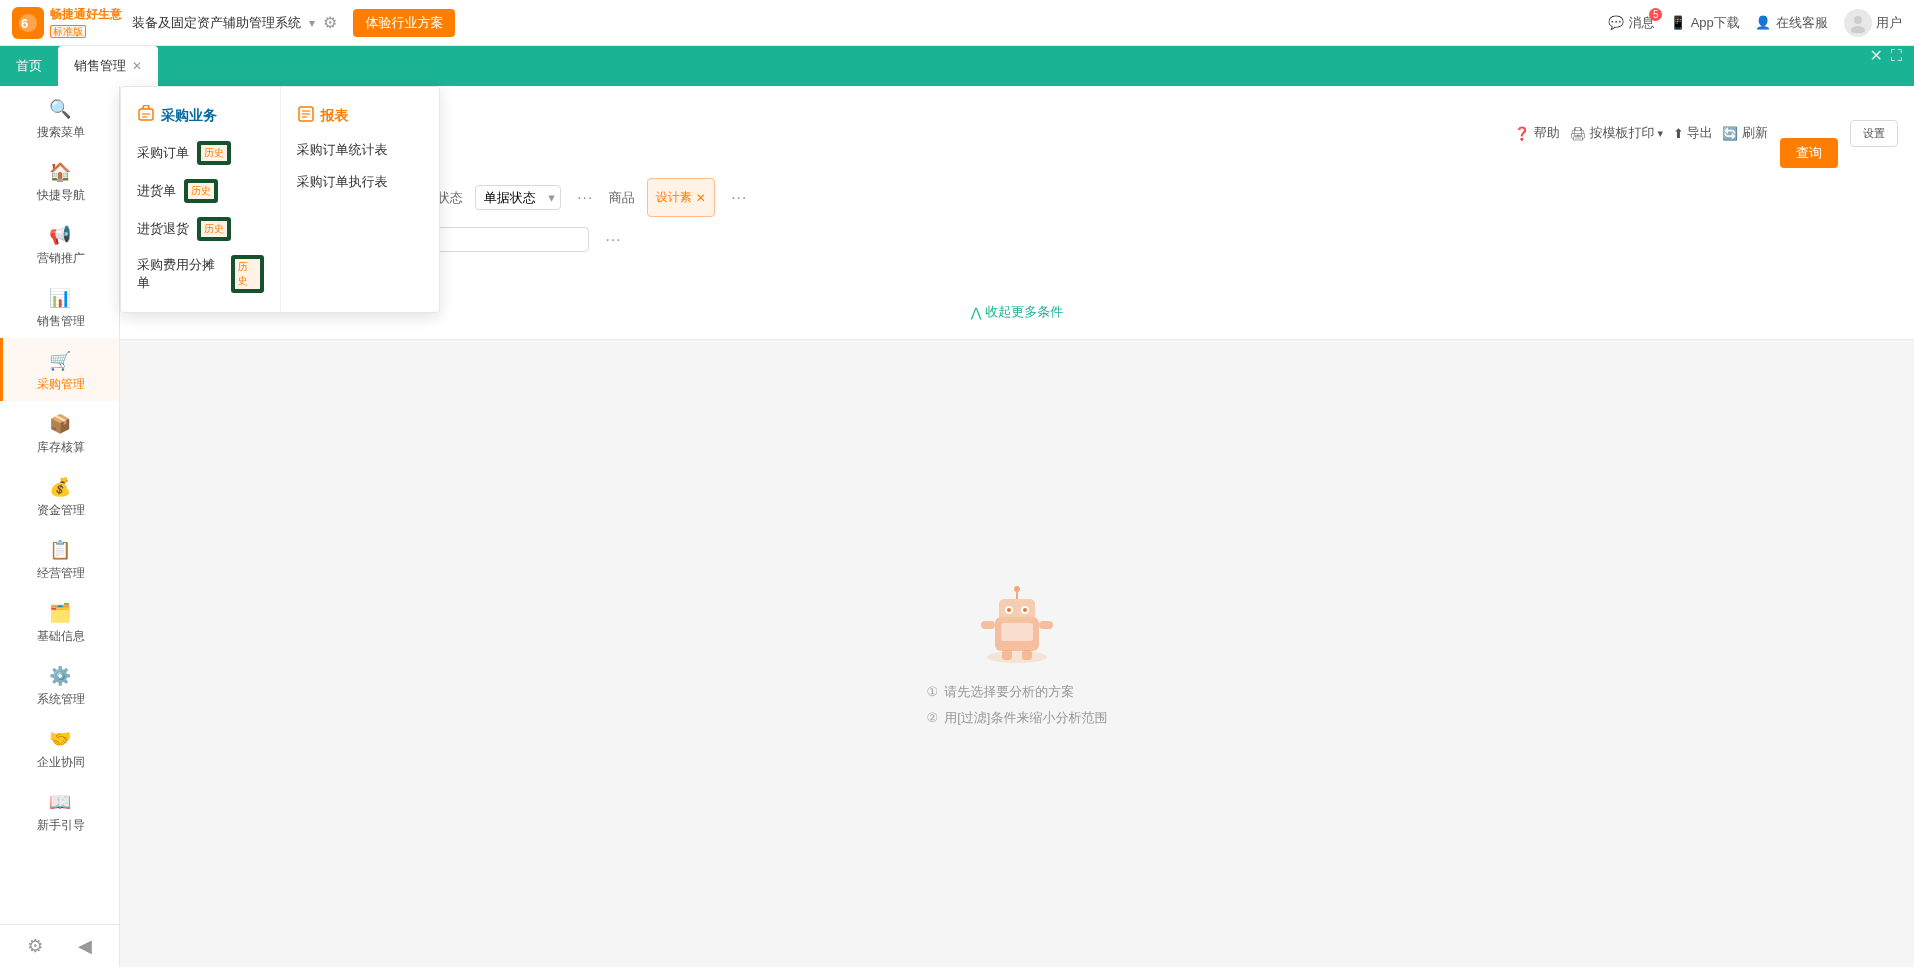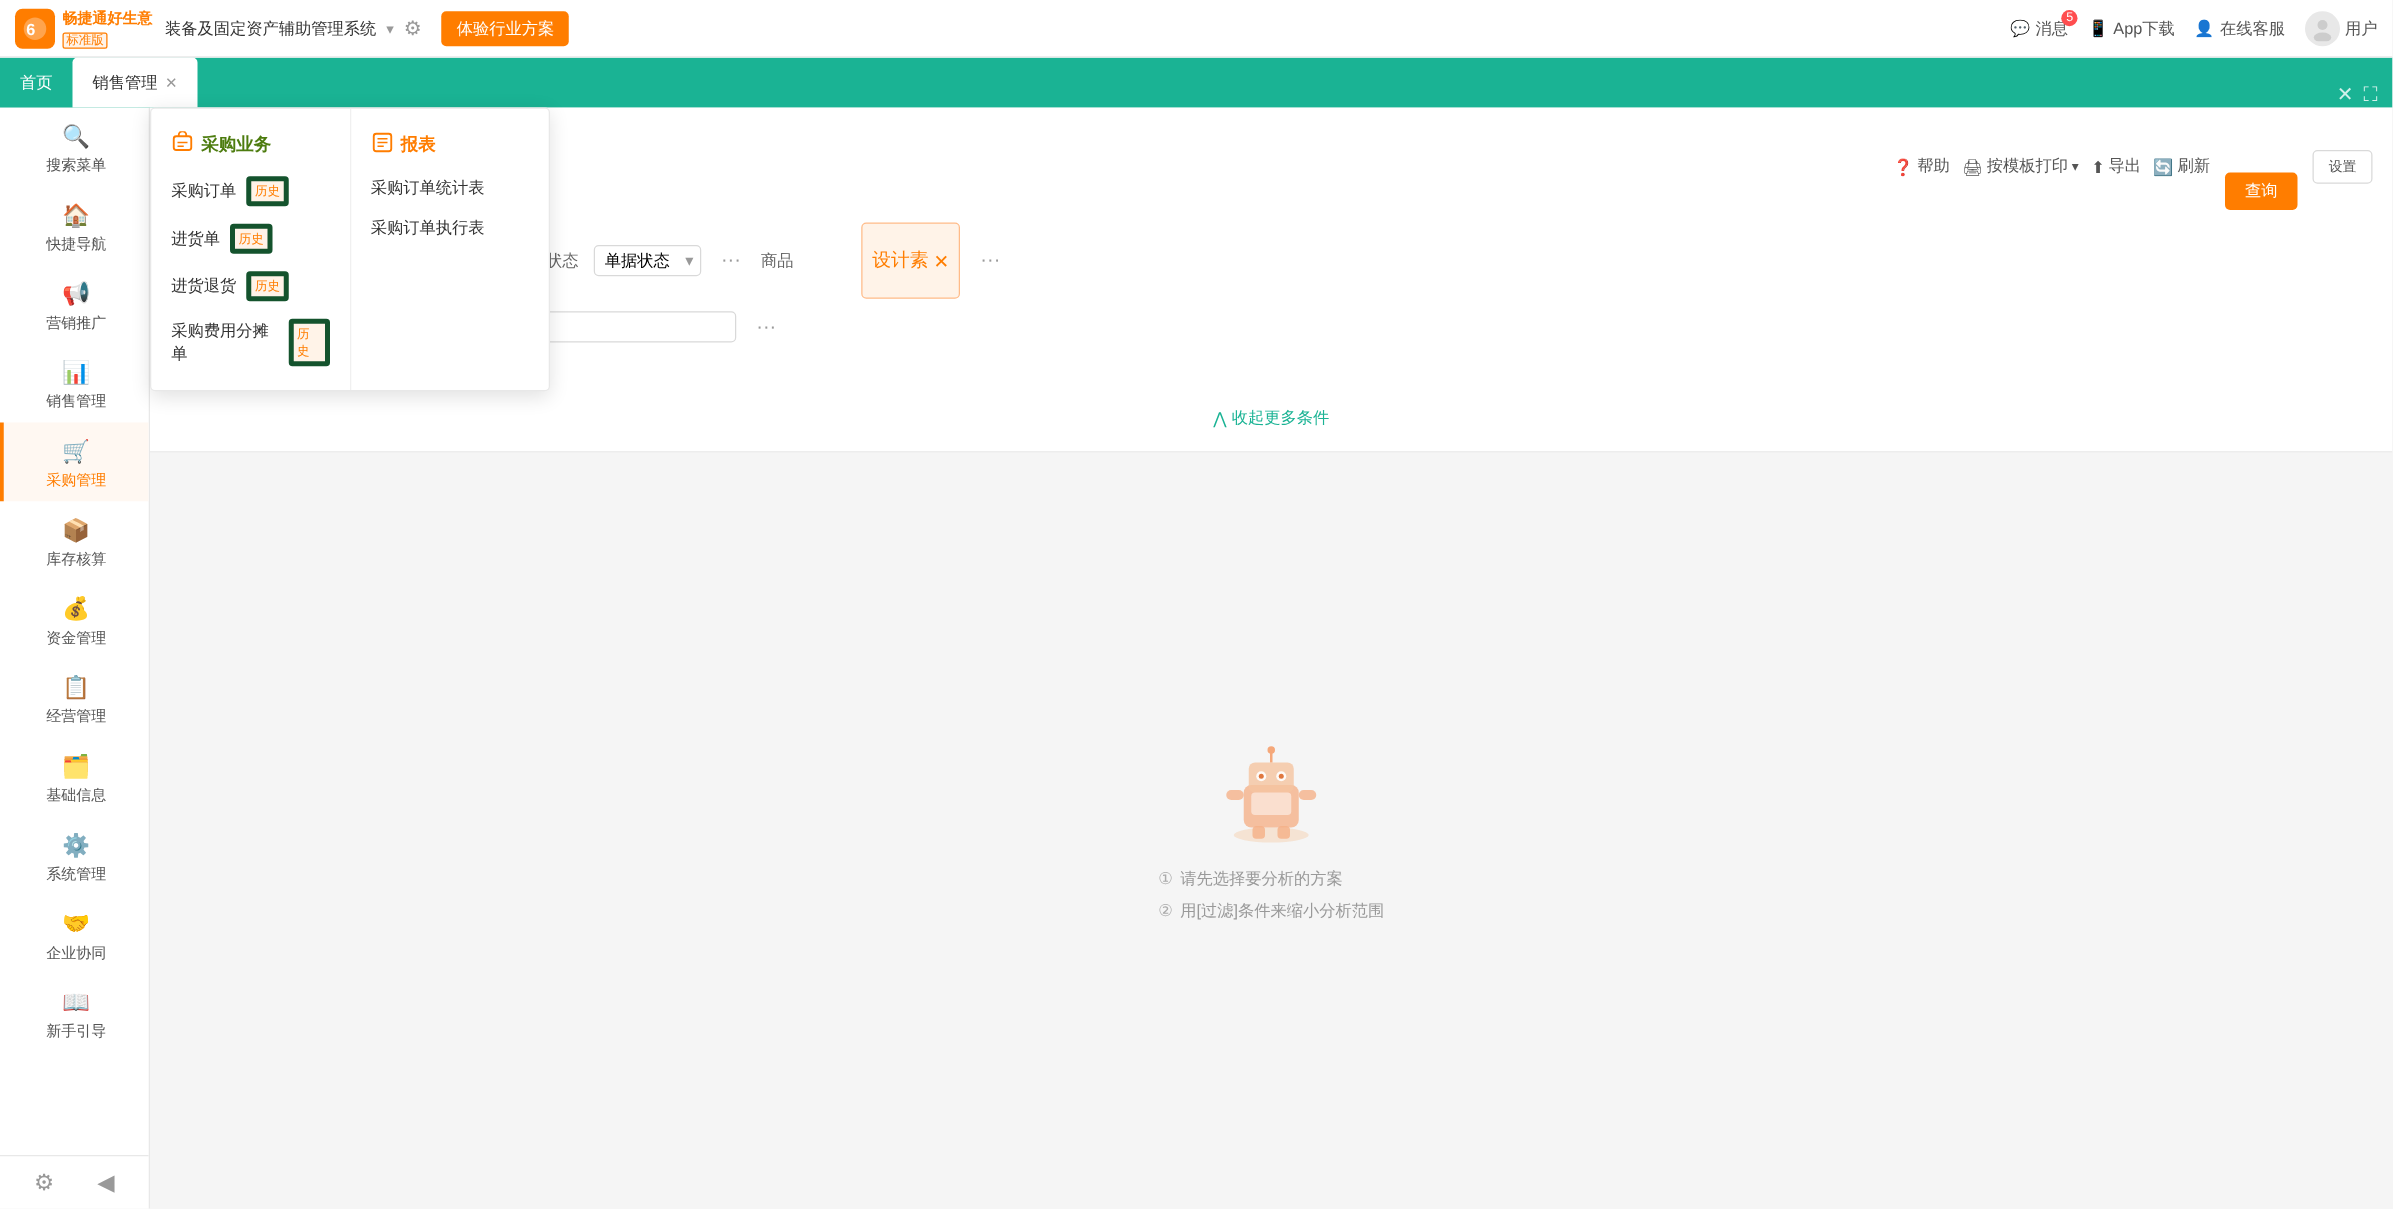--- a/index.html
+++ b/index.html
@@ -47,21 +47,21 @@
     }
     .header-icon-item { display: flex; align-items: center; gap: 4px; color: #555; font-size: 13px; cursor: pointer; position: relative; }
     .badge { background: #ff4d4f; color: #fff; border-radius: 10px; font-size: 10px; padding: 1px 4px; position: absolute; top: -6px; right: -8px; }
     .avatar { width: 28px; height: 28px; background: #e8e8e8; border-radius: 50%; display: flex; align-items: center; justify-content: center; color: #999; }
 
     
     .tab-bar {
       height: 40px;
       background: #1ab394;
       display: flex;
-      align-items: flex-end;
+      align-items: flex-start;
       padding: 0 0;
       flex-shrink: 0;
       position: relative;
     }
     .tab {
       height: 40px;
       display: flex; align-items: center;
       padding: 0 16px;
       font-size: 13px;
       cursor: pointer;
@@ -138,22 +138,22 @@
     }
     .filter-row:last-child { margin-bottom: 0; }
     .filter-label { color: #666; font-size: 13px; white-space: nowrap; }
     .filter-input {
       border: 1px solid #d9d9d9; border-radius: 4px;
       padding: 4px 8px; font-size: 13px; color: #333;
       min-width: 100px;
     }
     .filter-tag {
       background: #fff3e8; border: 1px solid #ffbb88; color: #ff7d00;
-      border-radius: 4px; padding: 20px 8px; font-size: 15px;
-      display: flex; align-items: center; gap: 4px; margin-left: 42px;
+      border-radius: 4px; padding: 10px 8px; font-size: 12px;
+      display: flex; align-items: center; gap: 4px;
     }
     .btn-query {
       background: #ff7d00; color: #fff; border: none; border-radius: 4px;
       padding: 6px 16px; font-size: 13px; cursor: pointer; margin-top: 40px;
     }
     .btn-set {
       background: #fff; color: #555; border: 1px solid #d9d9d9; border-radius: 4px;
       padding: 5px 12px; font-size: 11px; cursor: pointer;
     }
     .collapse-btn {
@@ -208,21 +208,21 @@
       min-width: 320px;
     }
     .dropdown-col {
       flex: 1;
       padding: 12px 0;
     }
     .dropdown-col-left { border-right: 1px solid #f0f0f0; }
     .dropdown-header {
       display: flex; align-items: center; gap: 6px;
       padding: 6px 16px 8px;
-      color: #4d7c0f; font-size: 14px; font-weight: bold;
+      color: #0369a1; font-size: 14px; font-weight: bold;
     }
     .dropdown-item {
       display: flex; align-items: center; gap: 8px;
       padding: 7px 16px;
       cursor: pointer; color: #333; font-size: 13px;
     }
     .history-badge {
       background: #fff3e8; color: #ff7d00; border: 4px solid #14532d;
       border-radius: 3px; font-size: 10px; padding: 1px 3px;
     }

